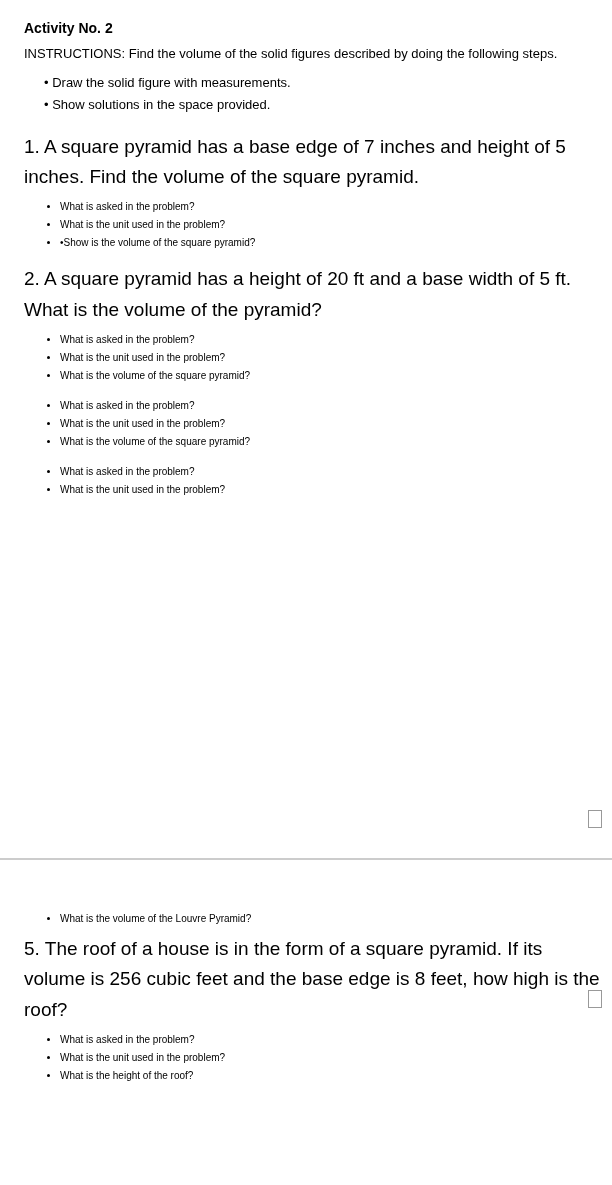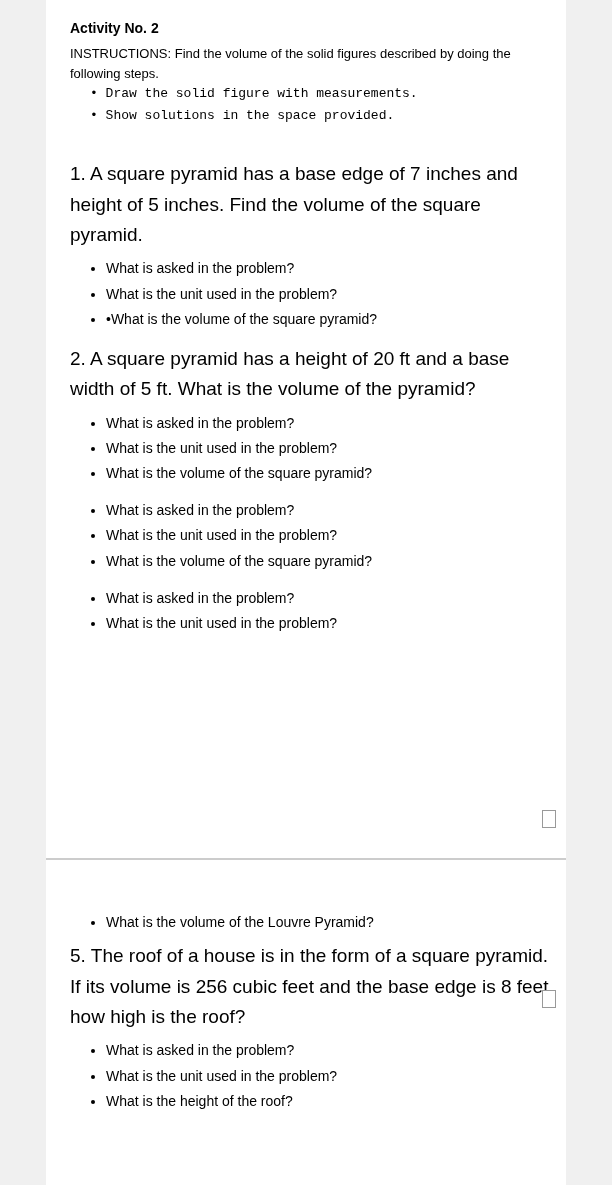--- a/index.html
+++ b/index.html
@@ -12,21 +12,21 @@
       font-family: Arial, sans-serif;
       font-size: 14px;
       background: #f0f0f0;
       display: flex;
       justify-content: center;
       align-items: flex-start;
       min-height: 100vh;
     }
 
     .page-container {
-      width: 520px;
+      width: 612px;
       min-height: 1185px;
       background: white;
       position: relative;
     }
 
     .page-one {
       padding: 20px 24px 40px 24px;
       min-height: 860px;
       background: white;
       border-bottom: 2px solid #ccc;
@@ -41,28 +41,28 @@
     }
 
     .activity-title {
       font-weight: bold;
       font-size: 14px;
       margin-bottom: 8px;
     }
 
     .instructions {
       font-size: 13px;
+      margin-bottom: 8px;
       line-height: 1.5;
     }
 
     .instruction-list {
       list-style: none;
       padding-left: 20px;
-      margin-bottom: 32px;
-      font-family: Liberation Mono, monospace;
+      margin-bottom: 16px;
     }
 
     .instruction-list li {
       font-size: 13px;
       line-height: 1.7;
     }
 
     .instruction-list li::before {
       content: "• ";
     }
@@ -77,21 +77,21 @@
       margin-bottom: 6px;
     }
 
     .bullet-list {
       list-style: disc;
       padding-left: 36px;
       margin-bottom: 6px;
     }
 
     .bullet-list li {
-      font-size: 14px;
+      font-size: 10px;
       line-height: 1.8;
     }
 
     .corner-box {
       position: absolute;
       right: 10px;
       bottom: 30px;
       width: 14px;
       height: 18px;
       border: 1.5px solid #999;
@@ -126,21 +126,21 @@
     <ul class="instruction-list">
       <li>Draw the solid figure with measurements.</li>
       <li>Show solutions in the space provided.</li>
     </ul>
 
     <div class="problem-block">
       <div class="problem-text">1. A square pyramid has a base edge of 7 inches and height of 5 inches. Find the volume of the square pyramid.</div>
       <ul class="bullet-list">
         <li>What is asked in the problem?</li>
         <li>What is the unit used in the problem?</li>
-        <li>•What is the volume of the square pyramid?</li>
+        <li>•Show is the volume of the square pyramid?</li>
       </ul>
     </div>
 
     <div class="problem-block">
       <div class="problem-text">2. A square pyramid has a height of 20 ft and a base width of 5 ft. What is the volume of the pyramid?</div>
       <ul class="bullet-list">
         <li>What is asked in the problem?</li>
         <li>What is the unit used in the problem?</li>
         <li>What is the volume of the square pyramid?</li>
       </ul>

